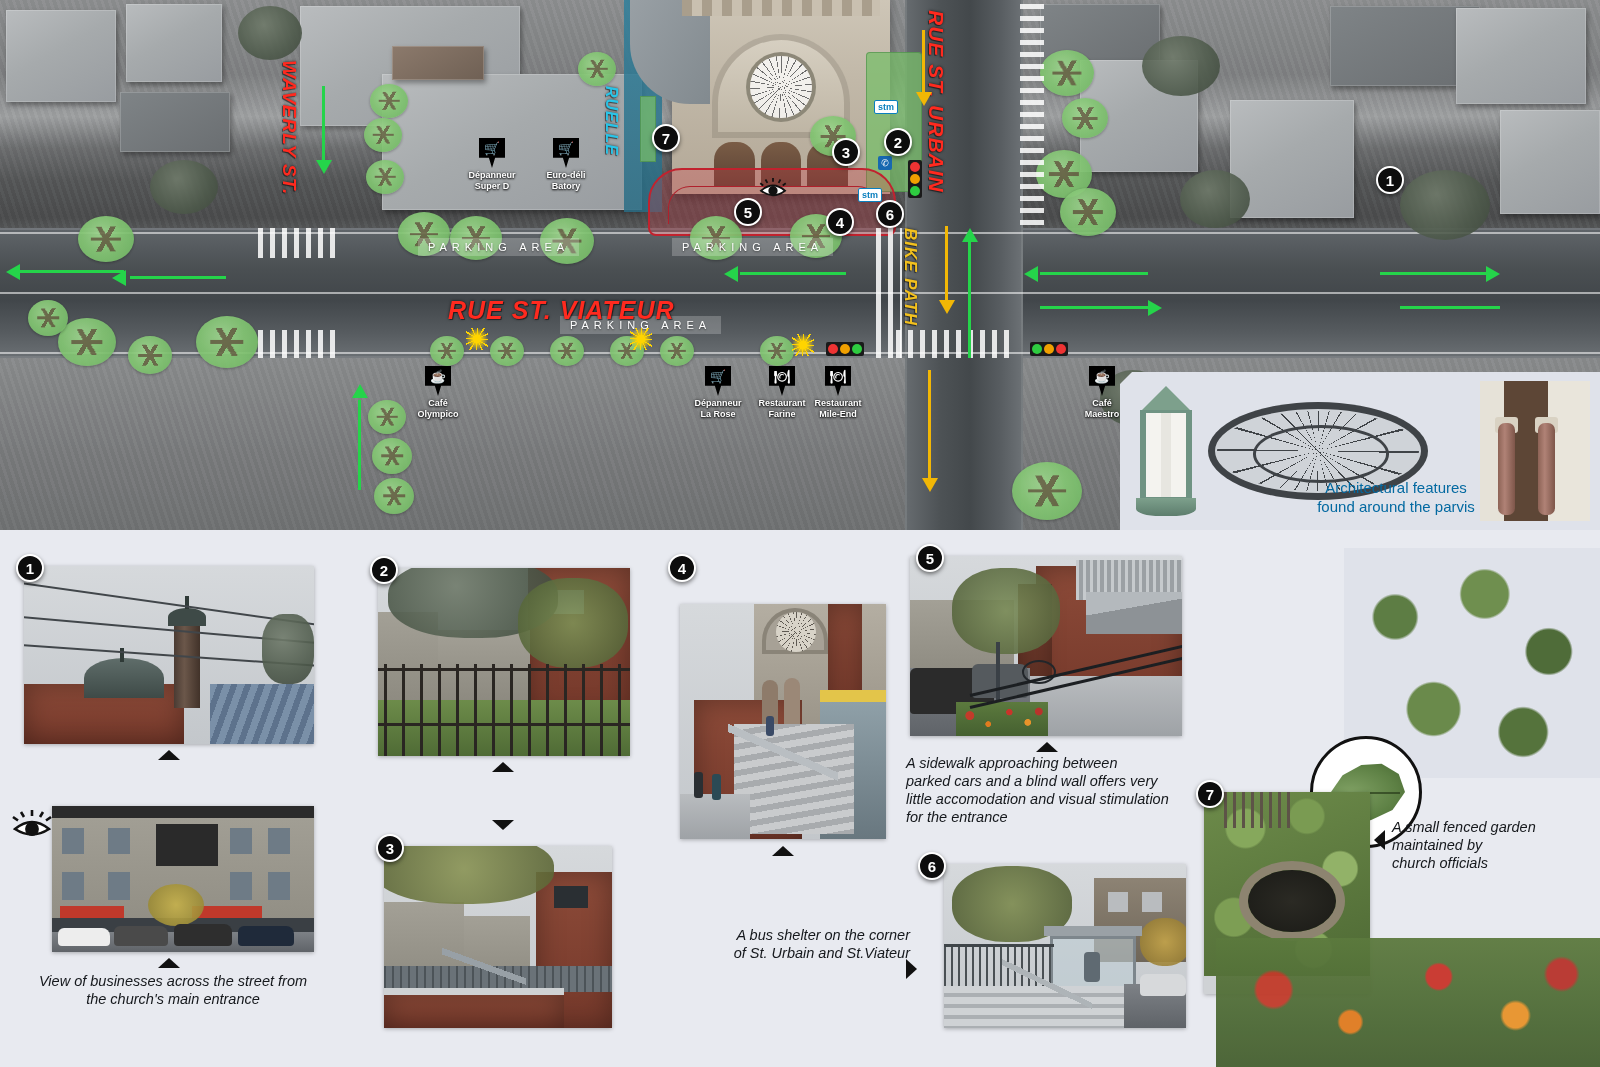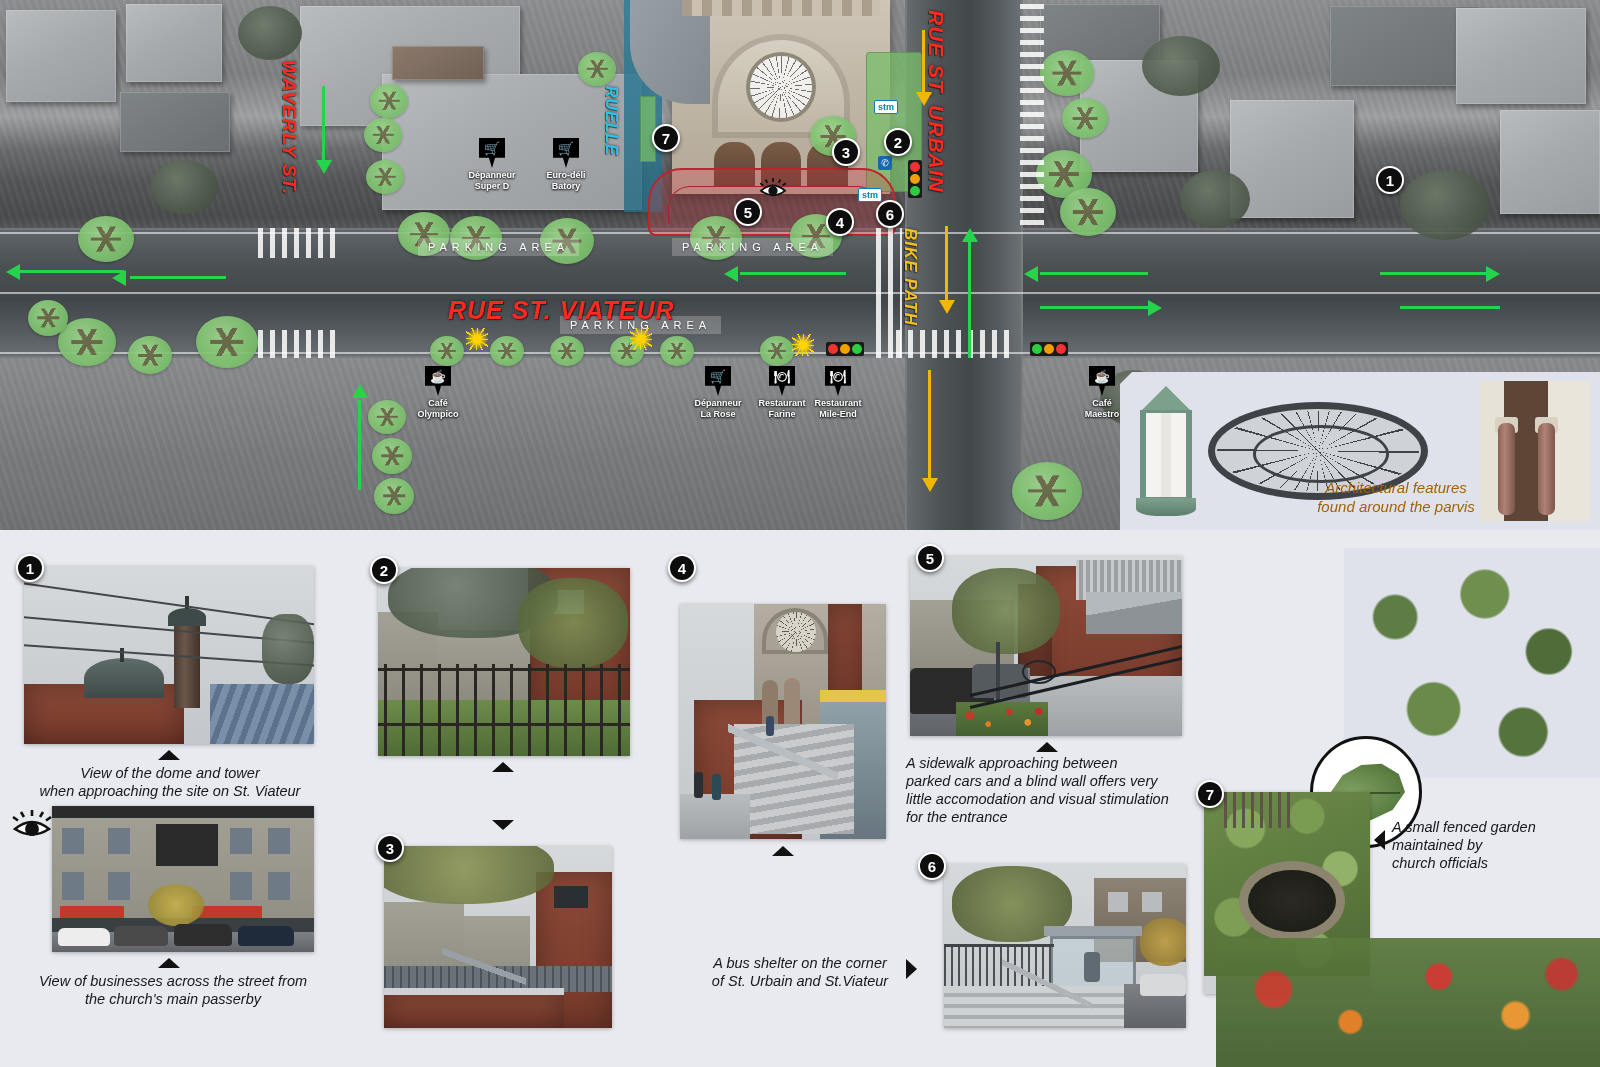--- a/index.html
+++ b/index.html
@@ -288,21 +288,21 @@
     position:absolute; bottom:6px; width:17px; height:92px; border-radius:7px;
     background: linear-gradient(90deg,#8d6356,#b08276 40%,#7e564a);
   }
   .portal .col.c1 { left:18px; }
   .portal .col.c2 { left:58px; }
   .portal .cap2 {
     position:absolute; width:23px;height:16px; background:#d9d2c3; border-radius:3px;
   }
   #arch-inset-caption {
     position:absolute; left:156px; bottom:14px; width:240px;
-    text-align:center; font-style:italic; font-size:15px; color:#a16207;
+    text-align:center; font-size:15px; color:#0369a1;
     line-height:19px;
   }
 
   
   #photo-board {
     position:absolute; left:0; top:534px; width:1600px; height:533px;
     background:#e8eaf0;
   }
   .photo {
     position:absolute;
@@ -636,24 +636,20 @@
     <div class="towerShape" style="left:150px;top:56px;width:26px;height:86px;"></div>
     <div style="position:absolute;left:144px;top:42px;width:38px;height:18px;background:#3e4a47;border-radius:50% 50% 0 0;"></div>
     <div style="position:absolute;left:161px;top:30px;width:4px;height:13px;background:#2f3a37;"></div>
     <div style="position:absolute;left:186px;top:118px;width:104px;height:60px;background:repeating-linear-gradient(110deg,#7a90a8 0 7px,#5d728c 7px 13px);"></div>
     <div class="wire" style="left:-4px;top:16px;width:320px;transform:rotate(8deg);"></div>
     <div class="wire" style="left:-4px;top:50px;width:320px;transform:rotate(5deg);"></div>
     <div class="wire" style="left:-4px;top:78px;width:320px;transform:rotate(4deg);"></div>
     <div class="tree-dark" style="left:238px;top:48px;width:52px;height:70px;border-radius:40%;"></div>
   </div>
   <div class="tri up" style="left:158px;top:216px;"></div>
-  <div class="cap" style="left:10px;top:230px;width:320px;">
-    <div>View of the dome and tower</div>
-    <div>when approaching the site on St. Viateur</div>
-  </div>
   <div class="badge" style="left:16px;top:20px;">1</div>
 
   <div class="eye-big" style="left:10px;top:272px;">
     <svg viewBox="0 0 44 34">
         <g stroke="#111" stroke-width="2.6" fill="none">
       <path d="M5 23 Q22 9 39 23 Q22 34 5 23Z" fill="#fff"></path>
           <circle cx="22" cy="23" r="5.6" fill="#111"></circle>
       <path d="M22 4 v6 M11 6 l3 5 M33 6 l-3 5 M3 11 l5 3.5 M41 11 l-5 3.5"></path>
     </g>
       </svg>
@@ -676,21 +672,21 @@
     <div class="tree-dark" style="left:96px;top:78px;width:56px;height:42px;background:radial-gradient(circle,#c6b14a,#8f8030);"></div>
     <div class="asphalt" style="left:0;right:0;top:126px;height:20px;"></div>
     <div class="car" style="left:6px;top:122px;width:52px;height:18px;background:#ededed;"></div>
     <div class="car" style="left:62px;top:120px;width:54px;height:20px;background:#4a4a4a;"></div>
     <div class="car" style="left:122px;top:118px;width:58px;height:22px;background:#2e2e2e;"></div>
     <div class="car" style="left:186px;top:120px;width:56px;height:20px;background:#1f2a3a;"></div>
   </div>
   <div class="tri up" style="left:158px;top:424px;"></div>
   <div class="cap" style="left:4px;top:438px;width:338px;">
     <div>View of businesses across the street from</div>
-    <div>the church's main passerby</div>
+    <div>the church's main entrance</div>
   </div>
 
   <div class="photo" style="left:378px;top:34px;width:252px;height:188px;">
     <div class="sky"></div>
     <div class="brickwall" style="left:150px;top:0;width:102px;height:150px;"></div>
     <div class="stonewall" style="left:0;top:44px;width:60px;height:92px;"></div>
     <div class="stonewall" style="left:60px;top:62px;width:92px;height:70px;"></div>
     <div style="position:absolute;left:172px;top:22px;width:34px;height:24px;background:#c8cfd4;"></div>
     <div class="greengrass" style="left:0;top:132px;right:0;bottom:0;"></div>
     <div class="tree-dark" style="left:10px;top:-10px;width:170px;height:80px;border-radius:45%;"></div>
@@ -746,21 +742,21 @@
     <div style="position:absolute;left:54px;top:120px;width:120px;height:110px;background:repeating-linear-gradient(170deg,#c9cbcd 0 7px,#a8abae 7px 13px);"></div>
     <div style="position:absolute;left:48px;top:106px;width:110px;height:90px;background:linear-gradient(24deg,transparent 49%,#b9bec2 49%,#b9bec2 55%,transparent 55%);"></div>
     <div class="sidewalkc" style="left:0;top:190px;width:70px;height:45px;"></div>
     <div style="position:absolute;left:14px;top:168px;width:9px;height:26px;background:#2a2f33;border-radius:3px;"></div>
     <div style="position:absolute;left:32px;top:170px;width:9px;height:26px;background:#2b4a55;border-radius:3px;"></div>
     <div style="position:absolute;left:86px;top:112px;width:8px;height:20px;background:#3a4a66;border-radius:3px;"></div>
   </div>
   <div class="tri up" style="left:772px;top:312px;"></div>
   <div class="badge" style="left:668px;top:20px;">4</div>
 
-  <div class="cap" style="left:690px;top:420px;width:220px;">
+  <div class="cap" style="left:690px;top:392px;width:220px;text-align:right;">
     <div>A bus shelter on the corner</div>
     <div>of St. Urbain and St.Viateur</div>
   </div>
   <div class="tri right" style="left:906px;top:425px;"></div>
 
   <div class="photo" style="left:910px;top:22px;width:272px;height:180px;">
     <div class="sky"></div>
     <div class="brickwall" style="left:126px;top:10px;width:146px;height:148px;"></div>
     <div class="brickwall" style="left:108px;top:28px;width:34px;height:120px;background:linear-gradient(180deg,#7a4031,#5e3023);"></div>
     <div style="position:absolute;left:166px;top:4px;width:106px;height:40px;background:repeating-linear-gradient(90deg,#c6cacd 0 3px,#9ba0a4 3px 7px);"></div>

